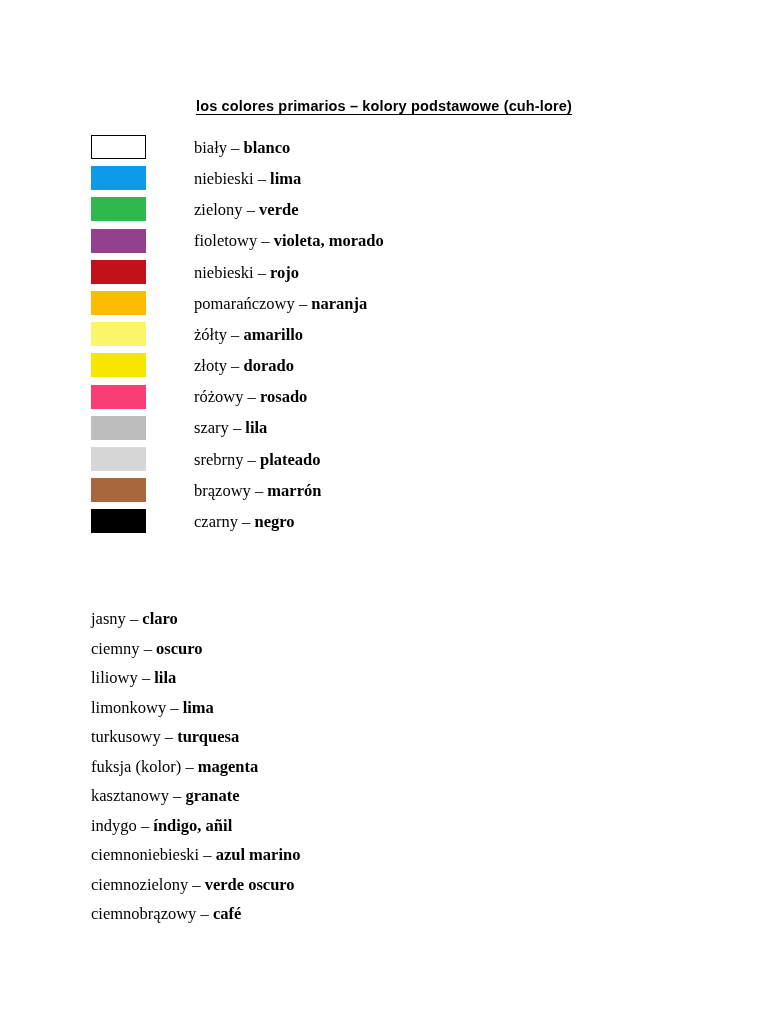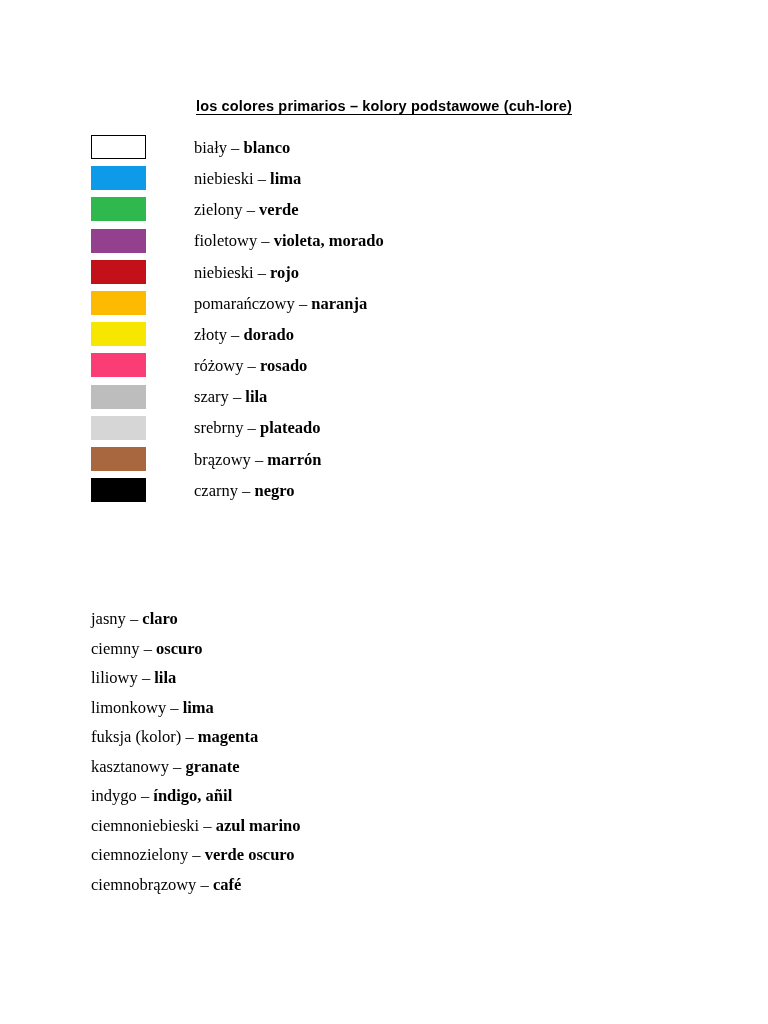--- a/index.html
+++ b/index.html
@@ -117,20 +117,24 @@
       </div>
       <div class="swatch-row">
         <div class="swatch" style="background: rgb(194, 17, 25);"></div>
         <div class="swatch-label"><span>niebieski – </span><b>rojo</b></div>
       </div>
       <div class="swatch-row">
         <div class="swatch" style="background: rgb(252, 186, 0);"></div>
         <div class="swatch-label"><span>pomarańczowy – </span><b>naranja</b></div>
       </div>
       <div class="swatch-row">
+        <div class="swatch" style="background: rgb(251, 245, 106);"></div>
+        <div class="swatch-label"><span>żółty – </span><b>amarillo</b></div>
+      </div>
+      <div class="swatch-row">
         <div class="swatch" style="background: rgb(247, 231, 0);"></div>
         <div class="swatch-label"><span>złoty – </span><b>dorado</b></div>
       </div>
       <div class="swatch-row">
         <div class="swatch" style="background: rgb(251, 61, 118);"></div>
         <div class="swatch-label"><span>różowy – </span><b>rosado</b></div>
       </div>
       <div class="swatch-row">
         <div class="swatch" style="background: rgb(189, 189, 189);"></div>
         <div class="swatch-label"><span>szary – </span><b>lila</b></div>
@@ -147,20 +151,21 @@
         <div class="swatch" style="background: rgb(0, 0, 0);"></div>
         <div class="swatch-label"><span>czarny – </span><b>negro</b></div>
       </div>
     </div>
 
   <div class="phrase-list">
       <div class="phrase-row"><span>jasny – </span><b>claro</b></div>
       <div class="phrase-row"><span>ciemny – </span><b>oscuro</b></div>
       <div class="phrase-row"><span>liliowy – </span><b>lila</b></div>
       <div class="phrase-row"><span>limonkowy – </span><b>lima</b></div>
+      <div class="phrase-row"><span>turkusowy – </span><b>turquesa</b></div>
       <div class="phrase-row"><span>fuksja (kolor) – </span><b>magenta</b></div>
       <div class="phrase-row"><span>kasztanowy – </span><b>granate</b></div>
       <div class="phrase-row"><span>indygo – </span><b>índigo, añil</b></div>
       <div class="phrase-row"><span>ciemnoniebieski – </span><b>azul marino</b></div>
       <div class="phrase-row"><span>ciemnozielony – </span><b>verde oscuro</b></div>
       <div class="phrase-row"><span>ciemnobrązowy – </span><b>café</b></div>
     </div>
 
 </div>
 

